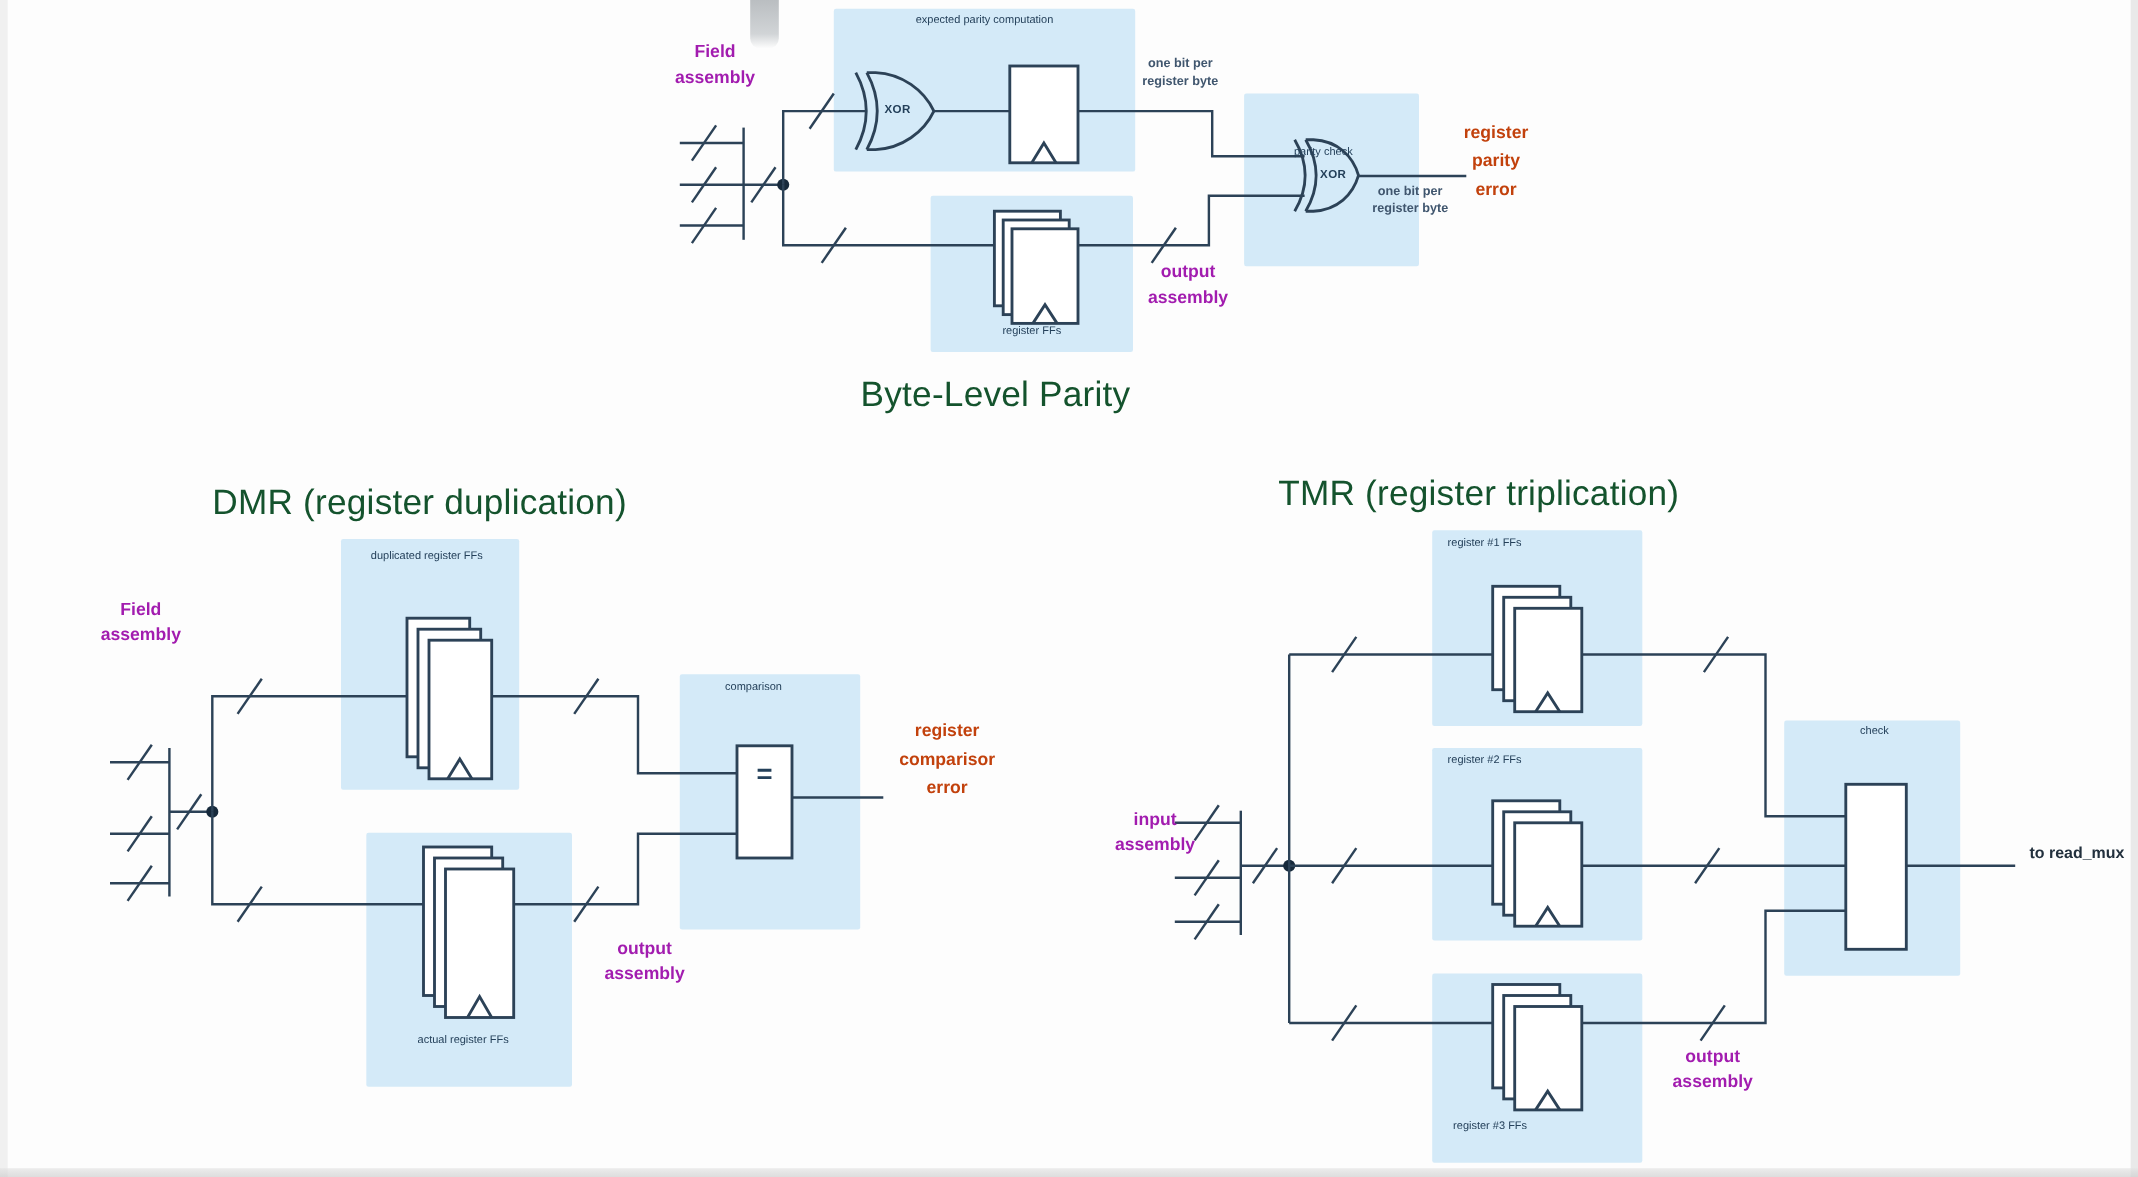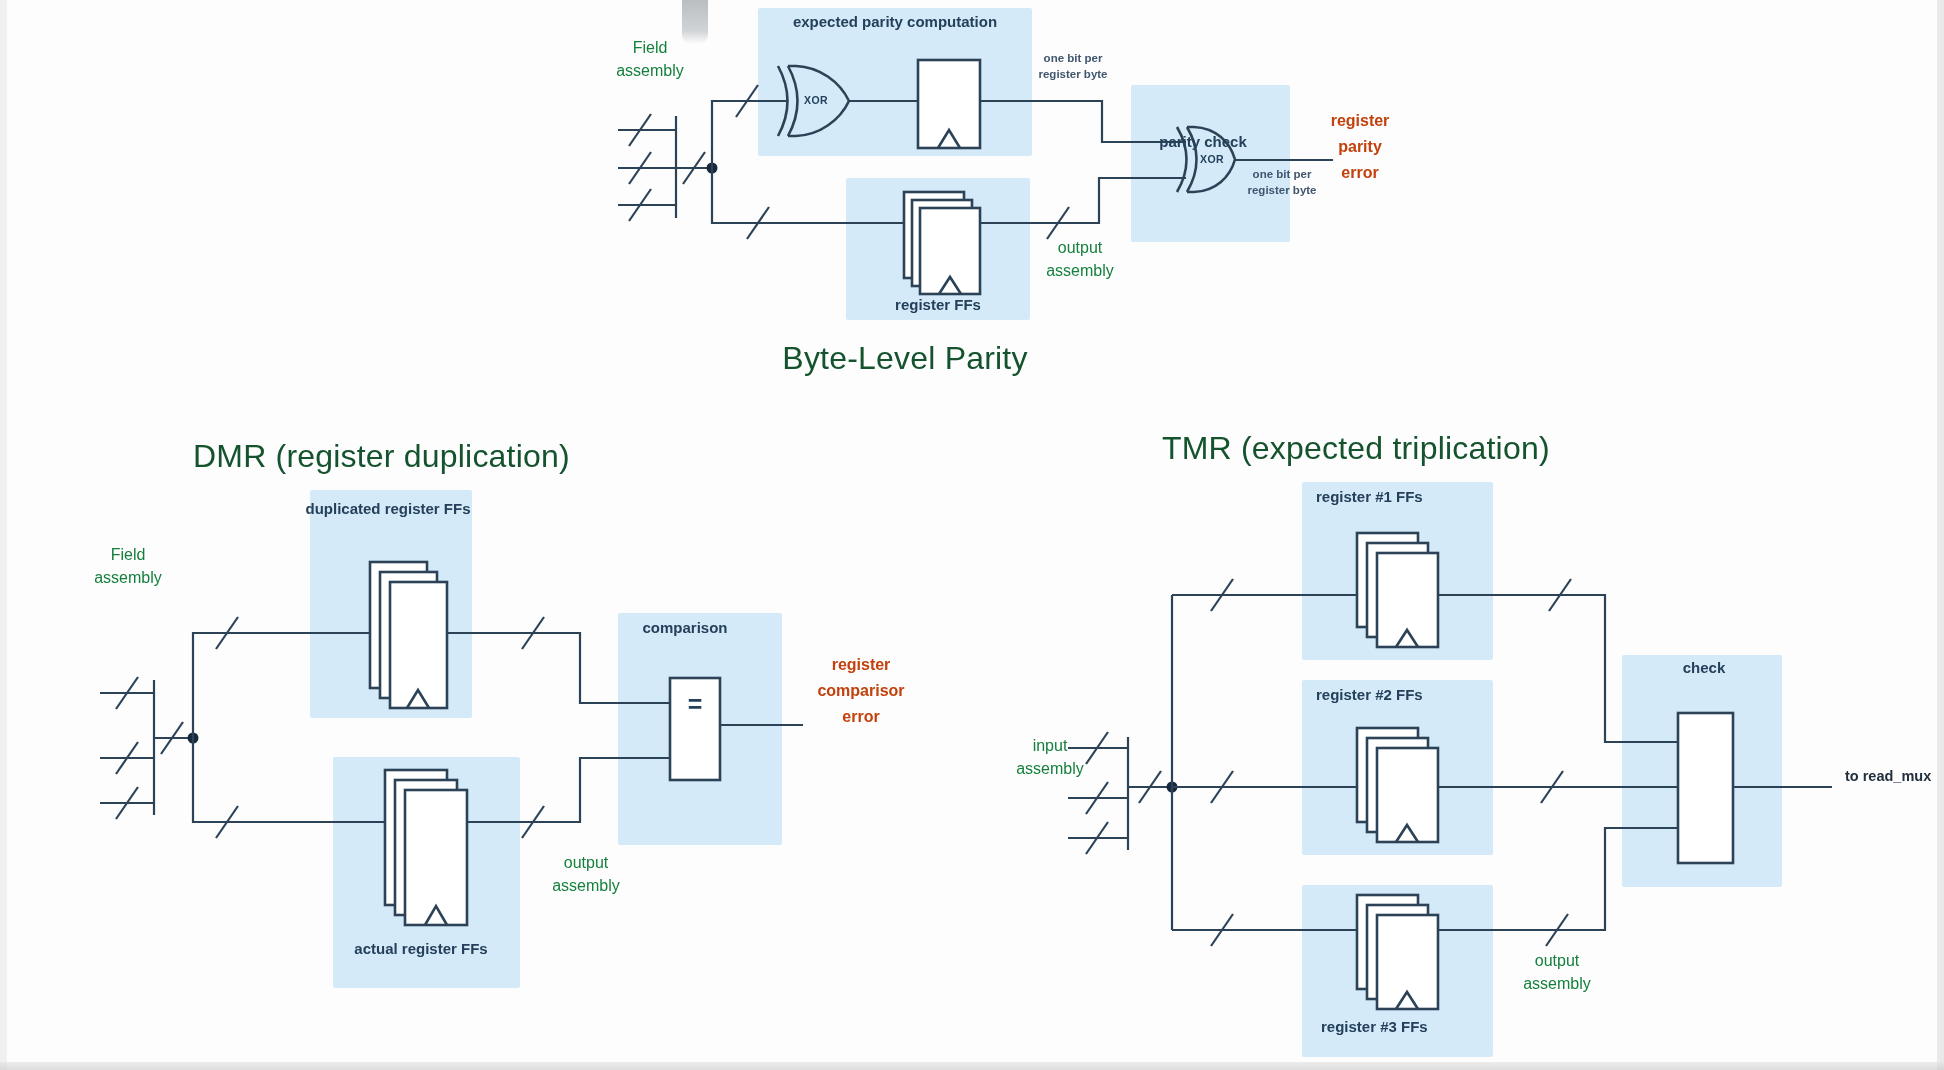--- a/index.html
+++ b/index.html
@@ -7,22 +7,22 @@
     width:1944px;height:1070px;
     background:#fdfdfd;
     font-family:"Liberation Sans","DejaVu Sans",sans-serif;
     position:relative;overflow:hidden;
   }
   #stage{position:absolute;inset:0;width:1944px;height:1070px;}
   svg#wires{position:absolute;left:0;top:0;}
   .lbl{position:absolute;white-space:pre-line;}
   .center{transform:translateX(-50%);text-align:center;}
   .title{font-size:32px;font-weight:400;color:#14532d;letter-spacing:.2px;white-space:nowrap;}
-  .boxlabel{font-size:15px;font-weight:700;color:#24405a;white-space:nowrap;}
-  .cyan{font-size:16px;font-weight:400;color:#15803d;line-height:23px;}
+  .boxlabel{font-size:10px;font-weight:400;color:#24405a;white-space:nowrap;}
+  .cyan{font-size:16px;font-weight:700;color:#a21caf;line-height:23px;}
   .small{font-size:11.5px;font-weight:600;color:#40566e;line-height:16px;}
   .err{font-size:16px;font-weight:600;color:#c2410c;line-height:26px;}
   .gatelbl{font-size:10.5px;font-weight:700;color:#24405a;letter-spacing:.4px;}
   .eq{font-size:25px;font-weight:700;color:#24405a;}
   .mux{font-size:14.5px;font-weight:600;color:#22303d;white-space:nowrap;}
   
   .edge-left{position:absolute;left:0;top:0;width:7px;height:1070px;background:#f0f0f0;}
   .edge-right{position:absolute;left:1937px;top:0;width:7px;height:1070px;background:#e9e9e9;}
   .edge-bottom{position:absolute;left:0;top:1062px;width:1944px;height:8px;
     background:linear-gradient(#e3e3e3,#cccccc);opacity:.65;}
@@ -211,21 +211,21 @@
 assembly</div>
 <div class="lbl boxlabel center" style="left:685px;top:619px;">comparison</div>
 <div class="lbl eq center" style="left:695px;top:690px;">=</div>
 <div class="lbl err center" style="left:861px;top:652px;">register
 comparisor
 error</div>
 <div class="lbl boxlabel center" style="left:421px;top:940px;">actual register FFs</div>
 <div class="lbl cyan center" style="left:586px;top:851px;">output
 assembly</div>
 
-<div class="lbl title" style="left:1162px;top:430px;">TMR (expected triplication)</div>
+<div class="lbl title" style="left:1162px;top:430px;">TMR (register triplication)</div>
 <div class="lbl cyan center" style="left:1050px;top:734px;">input
 assembly</div>
 <div class="lbl boxlabel" style="left:1316px;top:488px;">register #1 FFs</div>
 <div class="lbl boxlabel" style="left:1316px;top:686px;">register #2 FFs</div>
 <div class="lbl boxlabel" style="left:1321px;top:1018px;">register #3 FFs</div>
 <div class="lbl boxlabel center" style="left:1704px;top:659px;">check</div>
 <div class="lbl mux" style="left:1845px;top:768px;">to read_mux</div>
 <div class="lbl cyan center" style="left:1557px;top:949px;">output
 assembly</div>
 

